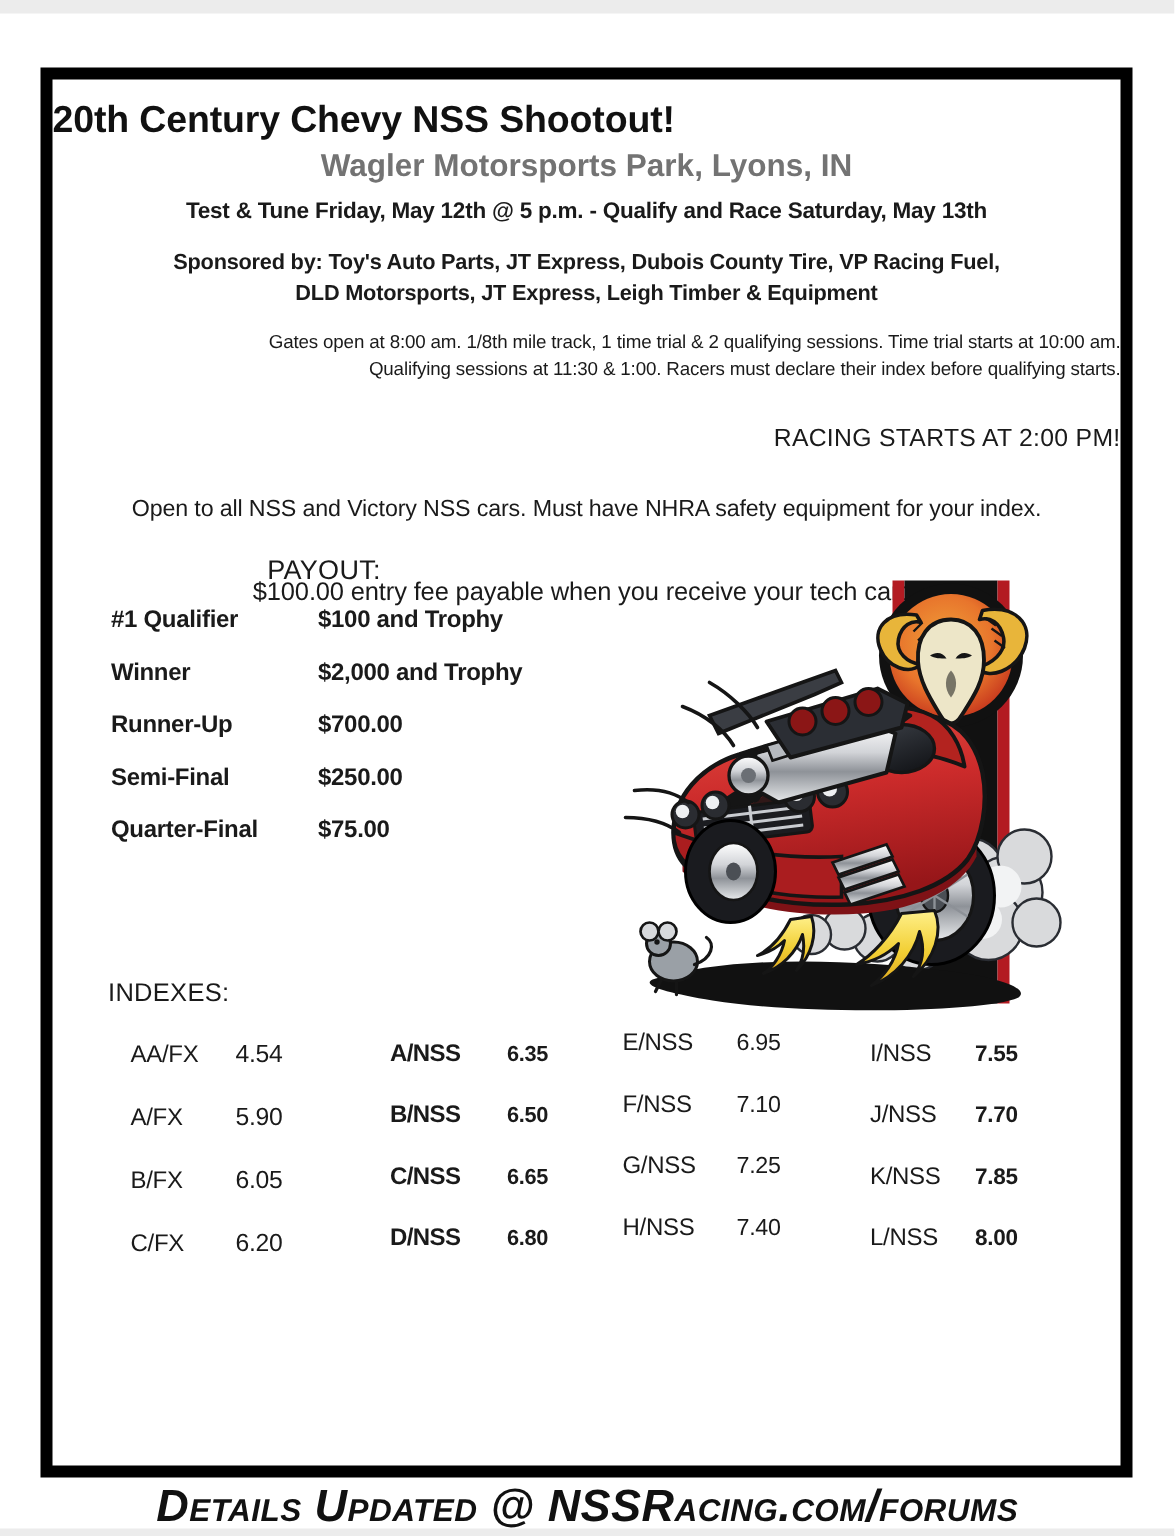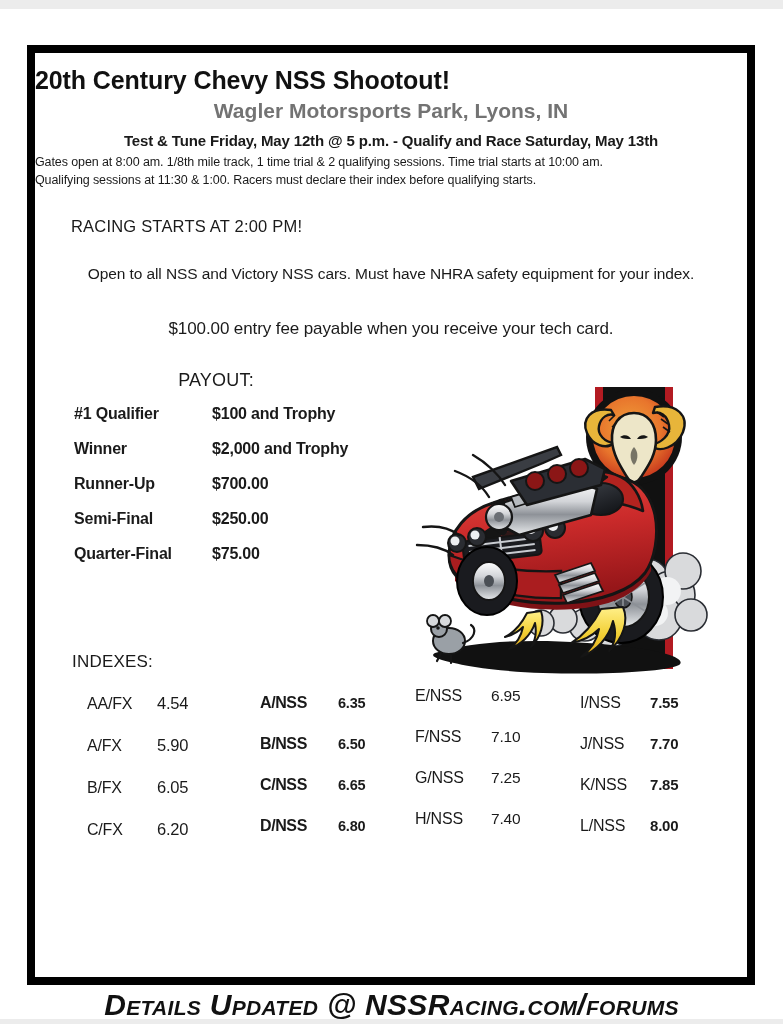--- a/index.html
+++ b/index.html
@@ -76,29 +76,29 @@
   }
   .t-spon {
     text-align: center;
     font-size: 14.5px;
     font-weight: 800;
     margin-top: 16px;
     line-height: 1.45;
     letter-spacing: -0.15px;
   }
   .t-fine {
-    text-align: left;
+    text-align: right;
     font-size: 12.5px;
     font-weight: 400;
-    margin-top: 4px;
+    margin-top: 12px;
     line-height: 1.45;
     letter-spacing: -0.1px;
   }
   .t-racing {
-    text-align: left;
+    text-align: right;
     font-size: 16.5px;
     font-weight: 500;
     margin-top: 28px;
     letter-spacing: 0.2px;
     padding-left: 36px;
   }
   .t-open {
     text-align: center;
     font-size: 15.5px;
     font-weight: 400;
@@ -225,20 +225,24 @@
   <div class="edge-shade-bottom"></div>
 
   <div id="frame"></div>
 
   <div class="poster-inner">
 
     <div class="t-title">20th Century Chevy NSS Shootout!</div>
     <div class="t-sub1">Wagler Motorsports Park, Lyons, IN</div>
     <div class="t-sub2">Test &amp; Tune Friday, May 12th @ 5 p.m. - Qualify and Race Saturday, May 13th</div>
 
+    <div class="t-spon">
+      <div>Sponsored by:  Toy's Auto Parts, JT Express, Dubois County Tire, VP Racing Fuel,</div>
+      <div>DLD Motorsports, JT Express, Leigh Timber &amp; Equipment</div>
+    </div>
 
     <div class="t-fine">
       <div>Gates open at 8:00 am.  1/8th mile track, 1 time trial &amp; 2 qualifying sessions.  Time trial starts at 10:00 am.</div>
       <div>Qualifying sessions at 11:30 &amp; 1:00.  Racers must declare their index before qualifying starts.</div>
     </div>
 
     <div class="t-racing">RACING STARTS AT 2:00 PM!</div>
     <div class="t-open">Open to all NSS and Victory NSS cars.  Must have NHRA safety equipment for your index.</div>
     <div class="t-fee">$100.00 entry fee payable when you receive your tech card.</div>
 

